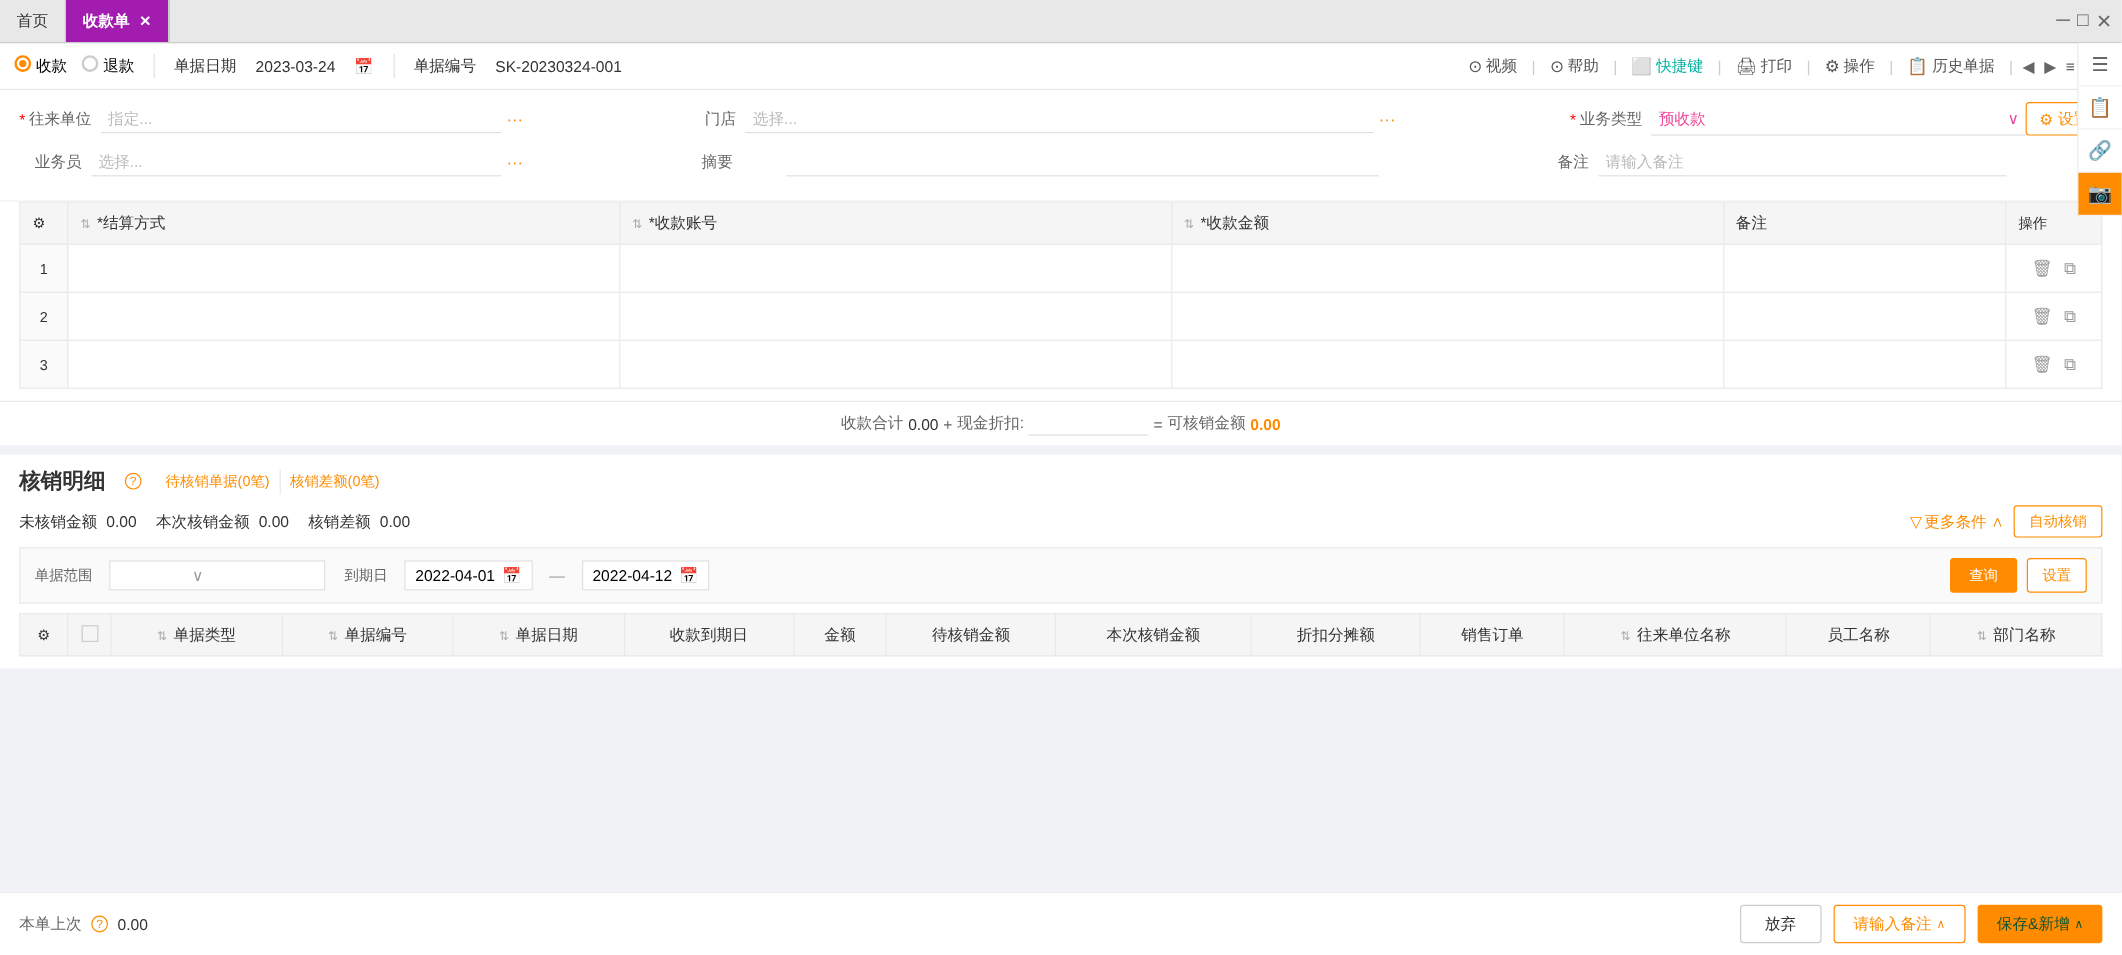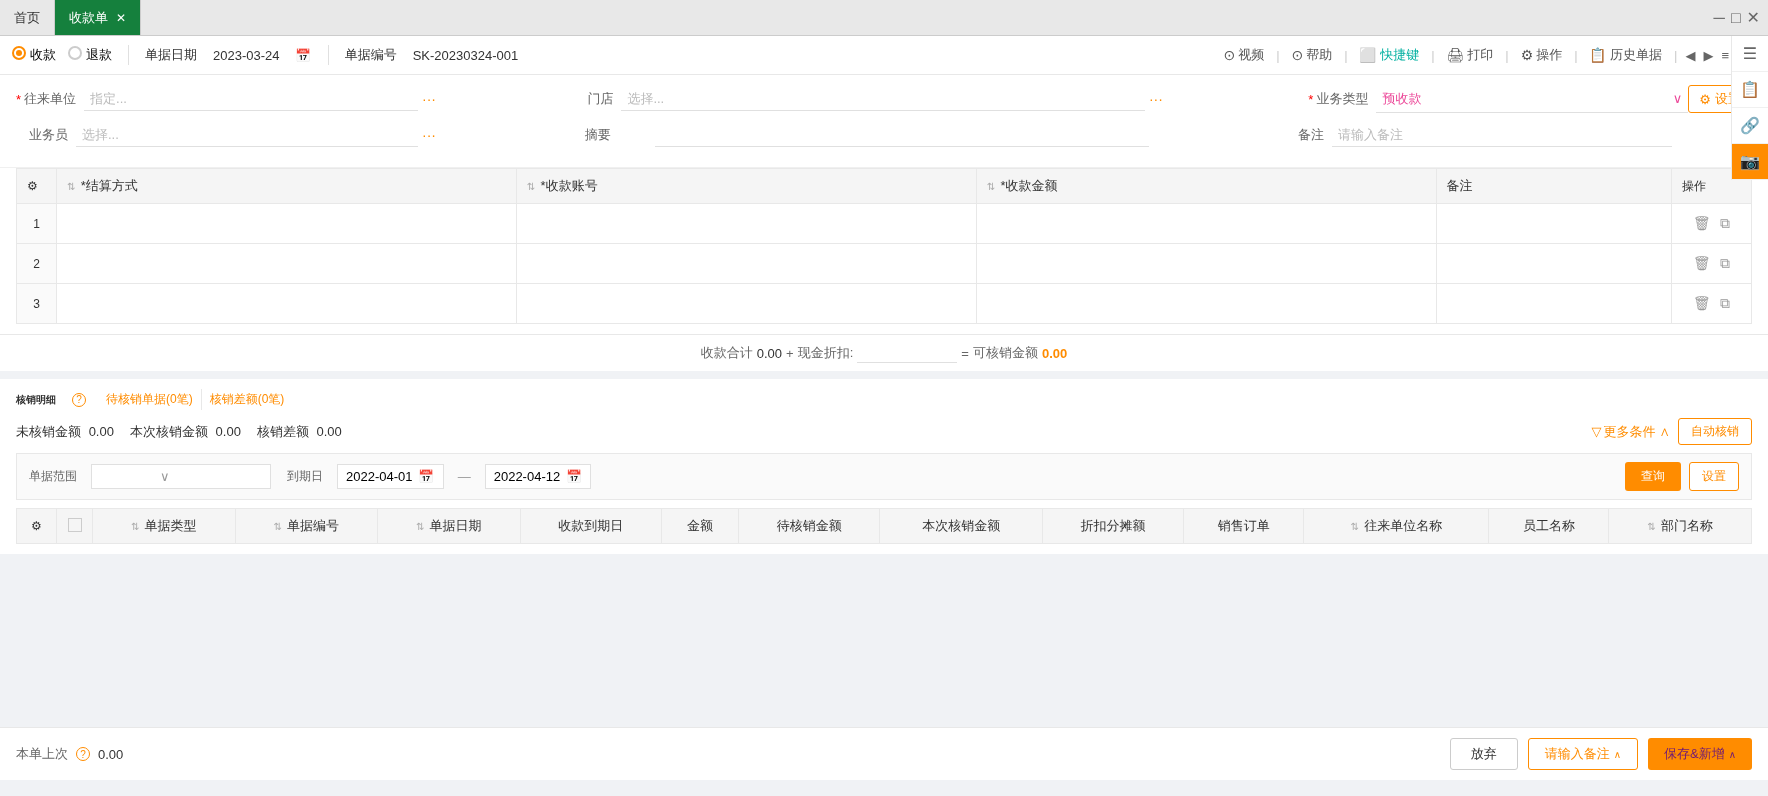--- a/index.html
+++ b/index.html
@@ -7,21 +7,21 @@
 
     
     .tab-bar {
       display: flex; align-items: center; background: #e8e8e8; height: 36px;
       border-bottom: 1px solid #ccc; position: relative;
     }
     .tab-item {
       display: flex; align-items: center; padding: 0 14px; height: 100%; cursor: pointer;
       font-size: 13px; color: #333; border-right: 1px solid #ccc;
     }
-    .tab-item.active { background: #15803d; color: #fff; }
+    .tab-item.active { background: #a21caf; color: #fff; font-weight: bold; }
     .tab-item .tab-close { margin-left: 8px; font-size: 12px; cursor: pointer; }
     .tab-bar-right { margin-left: auto; display: flex; align-items: center; padding-right: 8px; gap: 6px; }
     .tab-bar-right span { cursor: pointer; font-size: 16px; color: #666; }
 
     
     .top-toolbar {
       display: flex; align-items: center; padding: 8px 12px; background: #fff;
       border-bottom: 1px solid #e8e8e8; gap: 16px;
     }
     .radio-group { display: flex; align-items: center; gap: 12px; }
@@ -87,21 +87,21 @@
     .summary-label { color: #666; }
     .summary-value { color: #333; font-weight: 500; }
     .summary-highlight { color: #ff8c00; font-weight: bold; }
     .summary-input {
       border: none; border-bottom: 1px solid #e0e0e0; width: 100px; padding: 2px 4px; outline: none;
     }
 
     
     .recon-section { background: #fff; margin-top: 8px; padding: 10px 16px; }
     .recon-header { display: flex; align-items: center; gap: 12px; margin-bottom: 8px; }
-    .recon-title { font-weight: bold; font-size: 10px; color: #333; }
+    .recon-title { font-weight: bold; font-size: 18px; color: #333; }
     .recon-tabs { display: flex; gap: 0; }
     .recon-tab { color: #ff8c00; cursor: pointer; font-size: 12px; padding: 2px 8px; }
     .recon-tab + .recon-tab { border-left: 1px solid #e8e8e8; }
     .recon-stats { display: flex; align-items: center; gap: 16px; margin-bottom: 8px; font-size: 12px; }
     .recon-stats .stat { color: #666; }
     .recon-stats .stat span { color: #333; }
     .recon-right { margin-left: auto; display: flex; align-items: center; gap: 8px; }
     .more-conditions { color: #ff8c00; cursor: pointer; font-size: 12px; display: flex; align-items: center; gap: 2px; }
     .auto-btn {
       background: #fff; border: 1px solid #ff8c00; color: #ff8c00; padding: 4px 12px;
@@ -138,35 +138,35 @@
     
     .bottom-table { width: 100%; border-collapse: collapse; }
     .bottom-table th {
       background: #f5f5f5; padding: 8px 10px; border: 1px solid #e8e8e8;
       font-size: 12px; color: #333; font-weight: 500; white-space: nowrap;
     }
 
     
     .page-footer {
       display: flex; align-items: center; padding: 10px 16px; background: #fff;
-      border-top: 1px solid #e8e8e8; position: fixed; bottom: 16px; width: 100%;
+      border-top: 1px solid #e8e8e8; position: fixed; bottom: 0; width: 100%;
     }
     .footer-info { display: flex; align-items: center; gap: 4px; font-size: 12px; color: #666; }
     .footer-actions { margin-left: auto; display: flex; gap: 10px; }
     .btn-discard {
       border: 1px solid #ccc; background: #fff; padding: 6px 20px;
       border-radius: 3px; cursor: pointer; font-size: 13px; color: #333;
     }
     .btn-draft {
       border: 1px solid #ff8c00; background: #fff; padding: 6px 16px;
       border-radius: 3px; cursor: pointer; font-size: 13px; color: #ff8c00;
       display: flex; align-items: center; gap: 4px;
     }
     .btn-save {
-      background: #ff8c00; color: #701a75; border: none; padding: 6px 16px;
+      background: #ff8c00; color: #14532d; border: none; padding: 6px 16px;
       border-radius: 3px; cursor: pointer; font-size: 13px;
       display: flex; align-items: center; gap: 4px;
     }
     .btn-chevron { font-size: 10px; }
 
     
     .right-sidebar {
       position: fixed; right: 0; top: 36px; display: flex; flex-direction: column;
       background: #fff; border-left: 1px solid #e8e8e8; z-index: 100;
     }

